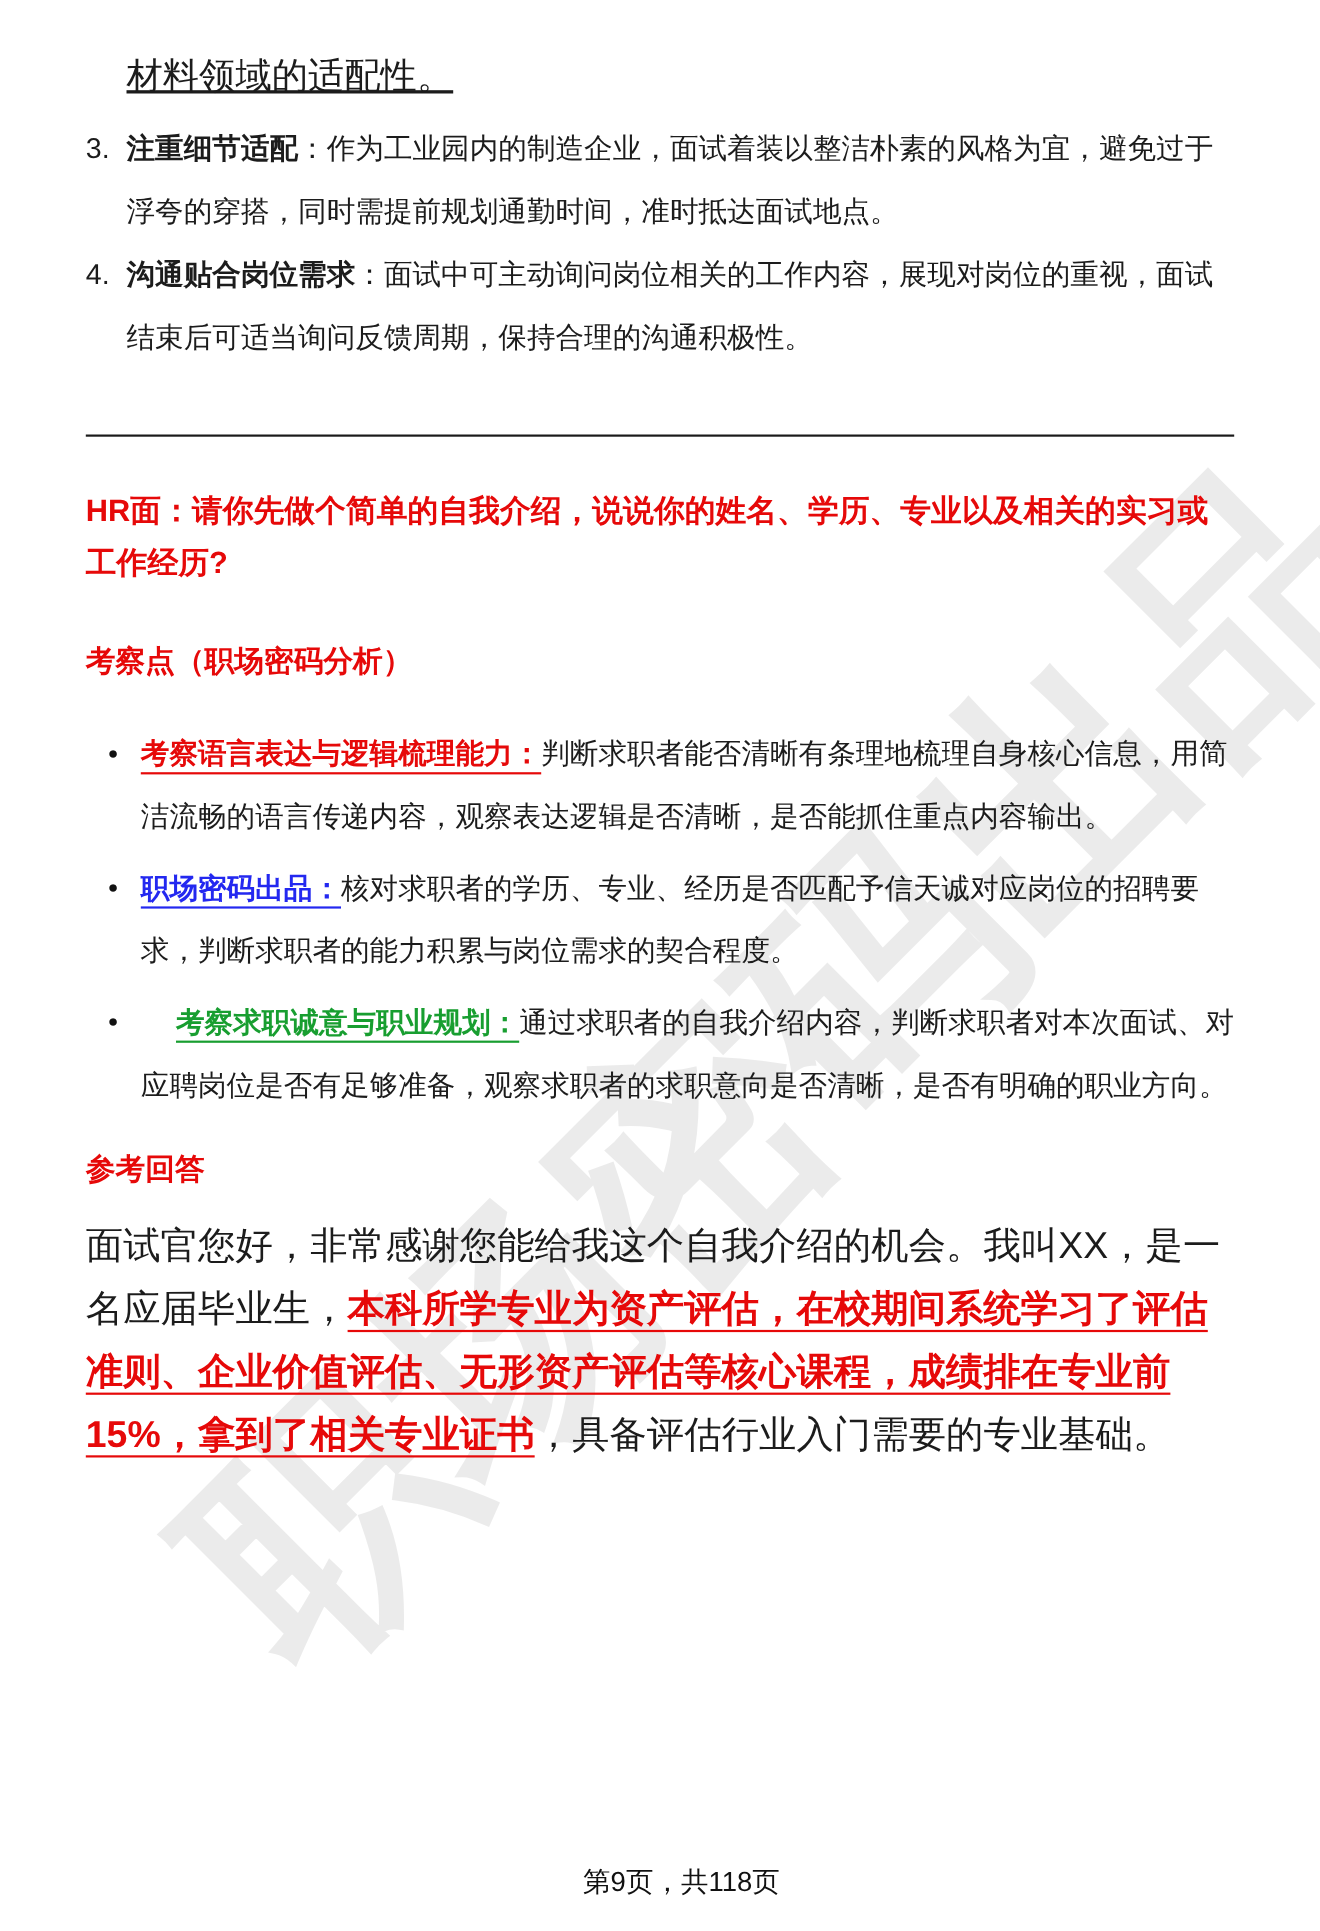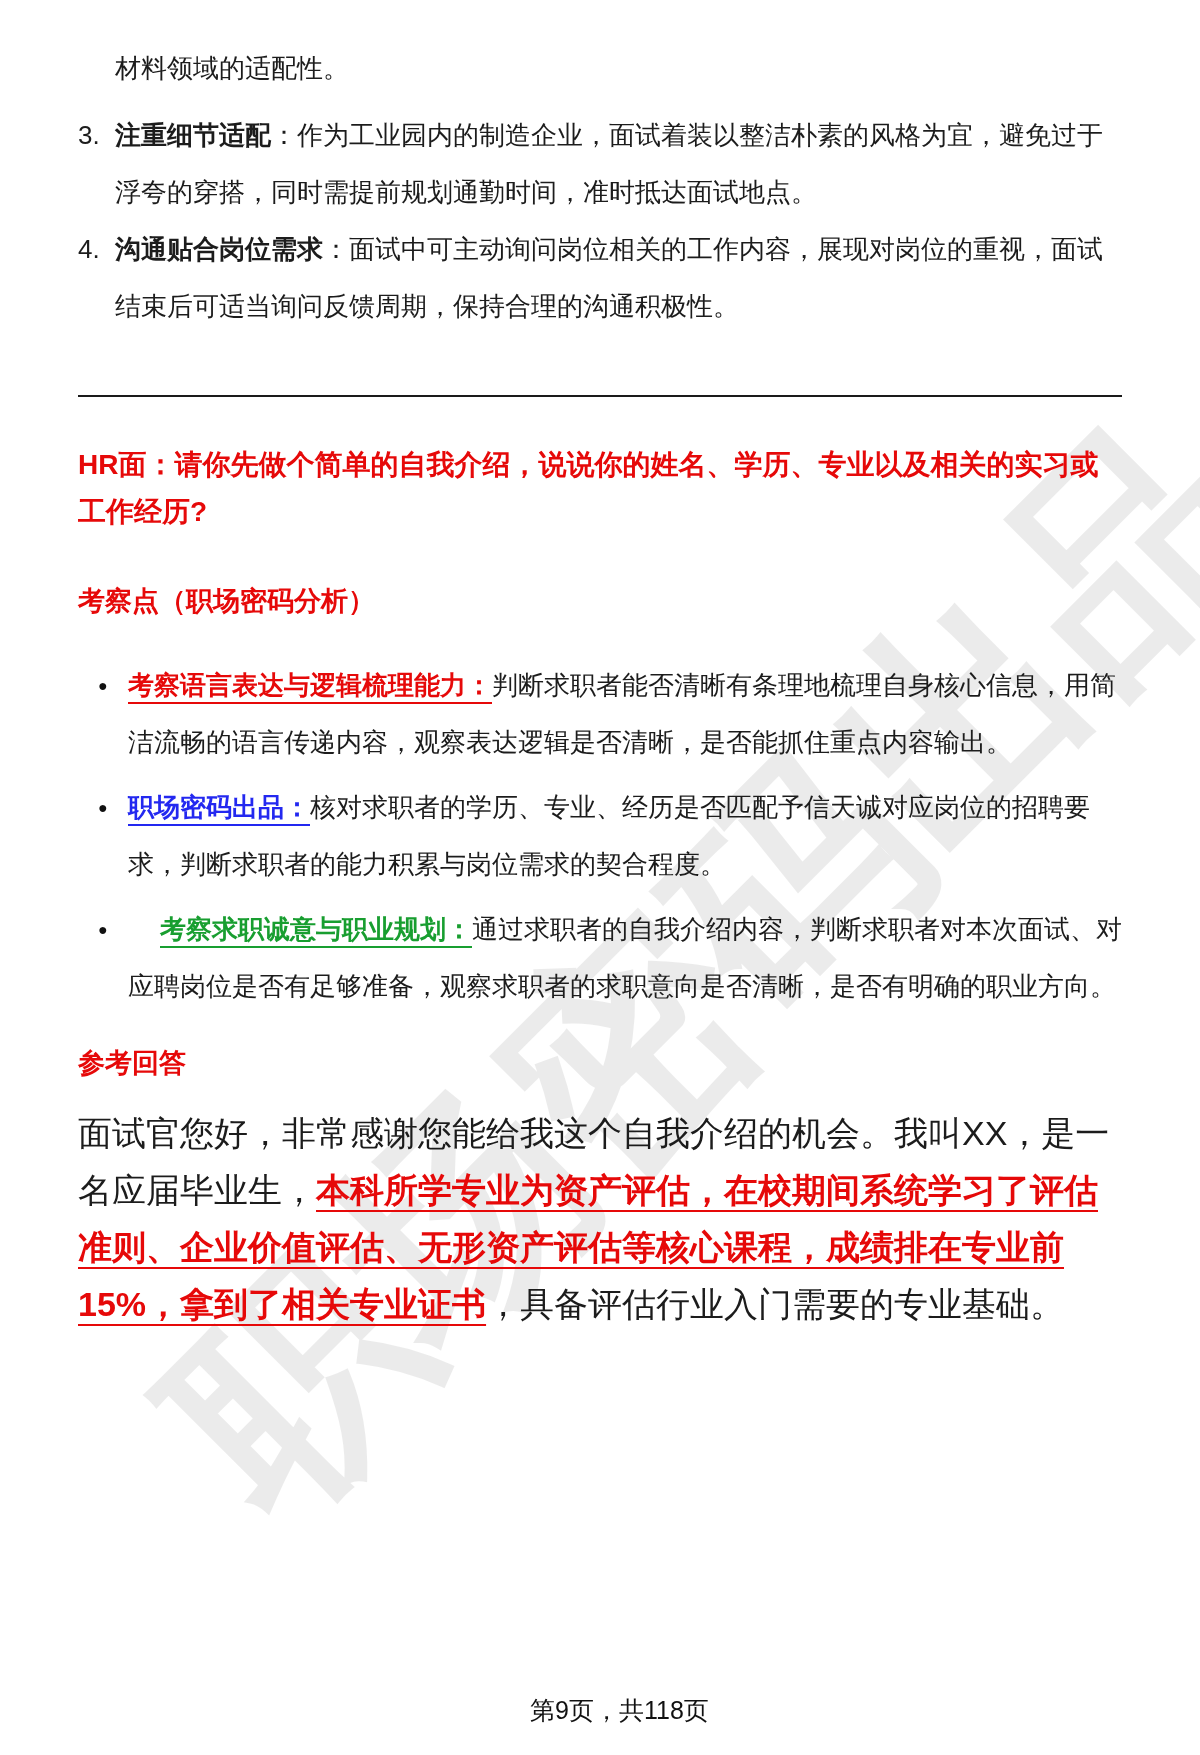--- a/index.html
+++ b/index.html
@@ -25,21 +25,21 @@
     transform:rotate(-45deg);
     transform-origin:0 0;
     pointer-events:none;
     user-select:none;
   }
   .content {
     position:absolute; inset:0;
     z-index:1;
     padding:40px 78px 0 78px;
   }
-  .body-text { font-size:26px; line-height:57px; }
+  .body-text { font-size:33px; line-height:57px;text-decoration:underline; }
   .indent { margin-left:37px; }
 
   .list { margin-top:10px; }
   .list-item { position:relative; padding-left:37px; font-size:26px; line-height:57px; }
   .list-num { position:absolute; left:0; top:0; }
   .lead-bold { font-weight:bold; }
 
   .divider { border:none; border-top:2px solid #1a1a1a; margin-top:60px; }
 
   .q-heading {

